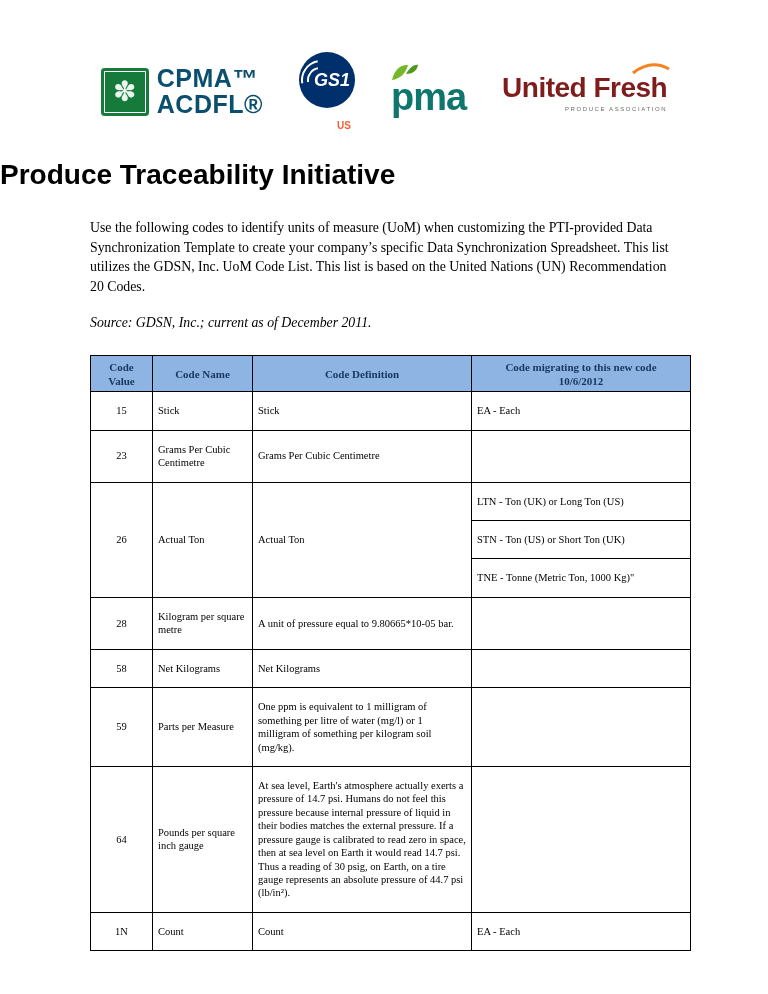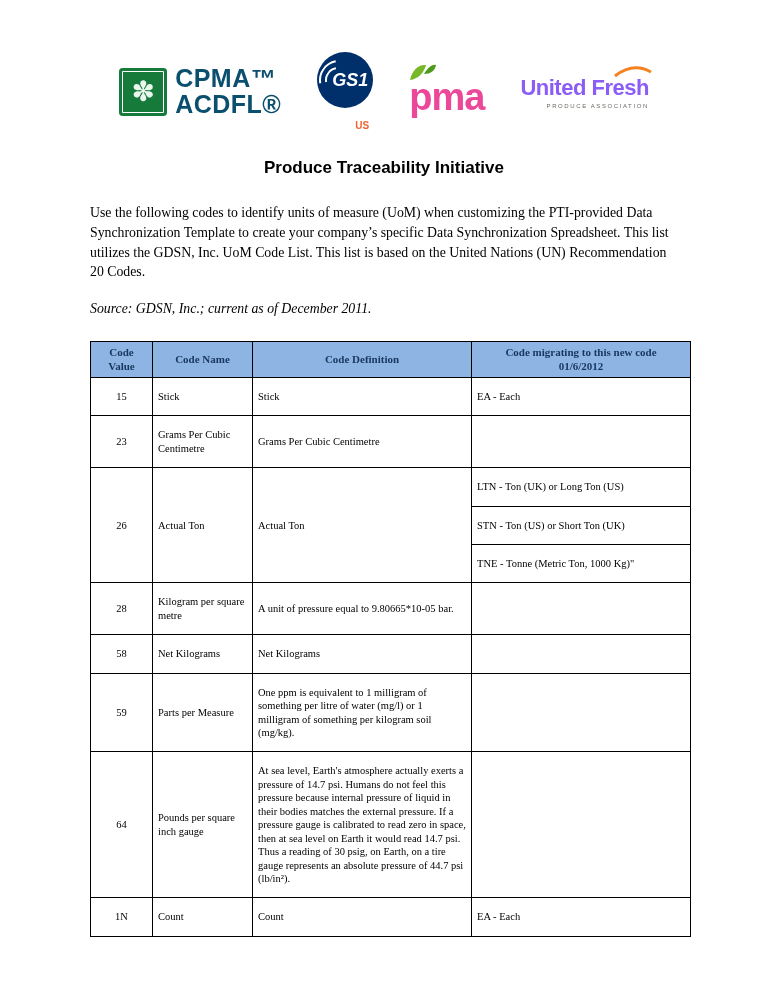--- a/index.html
+++ b/index.html
@@ -25,29 +25,29 @@
   .gs1 { flex-direction: column; gap: 12px; align-items: center; }
   .gs1-circle { width: 56px; height: 56px; border-radius: 50%; background: #00306b; position: relative; display: flex; align-items: center; justify-content: center; overflow: hidden; }
   .gs1-arc { position: absolute; border-radius: 50%; border: 2px solid #ffffff; border-top-color: transparent; border-right-color: transparent; border-bottom-color: transparent; transform: rotate(35deg); }
   .gs1-arc.a1 { width: 40px; height: 40px; left: 2px; top: 8px; }
   .gs1-arc.a2 { width: 26px; height: 26px; left: 8px; top: 15px; }
   .gs1-text { color: #fff; font-family: "Liberation Sans", sans-serif; font-weight: bold; font-style: italic; font-size: 18px; margin-left: 10px; position: relative; z-index: 2; }
   .gs1-us { font-family: "Liberation Sans", sans-serif; font-weight: bold; font-size: 10px; color: #f26334; align-self: flex-end; margin-right: 4px; }
 
   .pma { position: relative; padding-top: 12px; }
   .pma-leaves { position: absolute; top: -6px; left: 0; }
-  .pma-text { font-family: "Liberation Sans", sans-serif; font-weight: bold; font-size: 38px; color: #ec4899; letter-spacing: -1px; line-height: 0.85; }
+  .pma-text { font-family: "Liberation Sans", sans-serif; font-weight: bold; font-size: 38px; color: #0f766e; letter-spacing: -1px; line-height: 0.85; }
 
   .uf { flex-direction: column; align-items: flex-end; gap: 2px; }
-  .uf-main { position: relative; font-family: "Liberation Sans", sans-serif; font-weight: bold; font-size: 22px; color: #8b5cf6; letter-spacing: -0.5px; }
+  .uf-main { position: relative; font-family: "Liberation Sans", sans-serif; font-weight: bold; font-size: 28px; color: #7f1d1d; letter-spacing: -0.5px; }
   .uf-swoosh { position: absolute; top: -9px; right: -4px; }
   .uf-sub { font-family: "Liberation Sans", sans-serif; font-size: 6px; letter-spacing: 1.6px; color: #6b6b64; }
 
   
-  .title { margin-top: 26px; text-align: center; font-family: "Liberation Sans", sans-serif; font-weight: bold; font-size: 17px; line-height: 1.32; }
+  .title { margin-top: 26px; font-family: "Liberation Sans", sans-serif; font-weight: bold; font-size: 28px; line-height: 1.32; }
   .intro  { margin: 24px 86px 0 90px; font-size: 13.8px; line-height: 1.42; }
   .source { margin: 19px 86px 16px 90px; font-size: 13.8px; font-style: italic; }
 
   
   table.uom {
     border-collapse: collapse; margin: 24px 16px 0 90px; width: 600px; table-layout: fixed;
     font-family: Liberation Serif, serif; font-size: 10.5px; line-height: 1.28;
   }
   .uom th, .uom td { border: 1px solid #000; padding: 12px 5px; overflow: hidden; }
   .uom th {
@@ -123,21 +123,21 @@
       <col style="width:219px">
       <col style="width:219px">
     </colgroup>
     <thead>
       <tr>
         <th>Code
 Value</th>
         <th>Code Name</th>
         <th>Code Definition</th>
         <th>Code migrating to this new code
-01/6/2012</th>
+10/6/2012</th>
       </tr>
     </thead>
     <tbody>
       <tr class="h18">
         <td class="c-code">15</td>
         <td class="c-name">Stick</td>
         <td class="c-def">Stick</td>
         <td class="c-mig">EA - Each</td>
       </tr>
       <tr class="h28">

